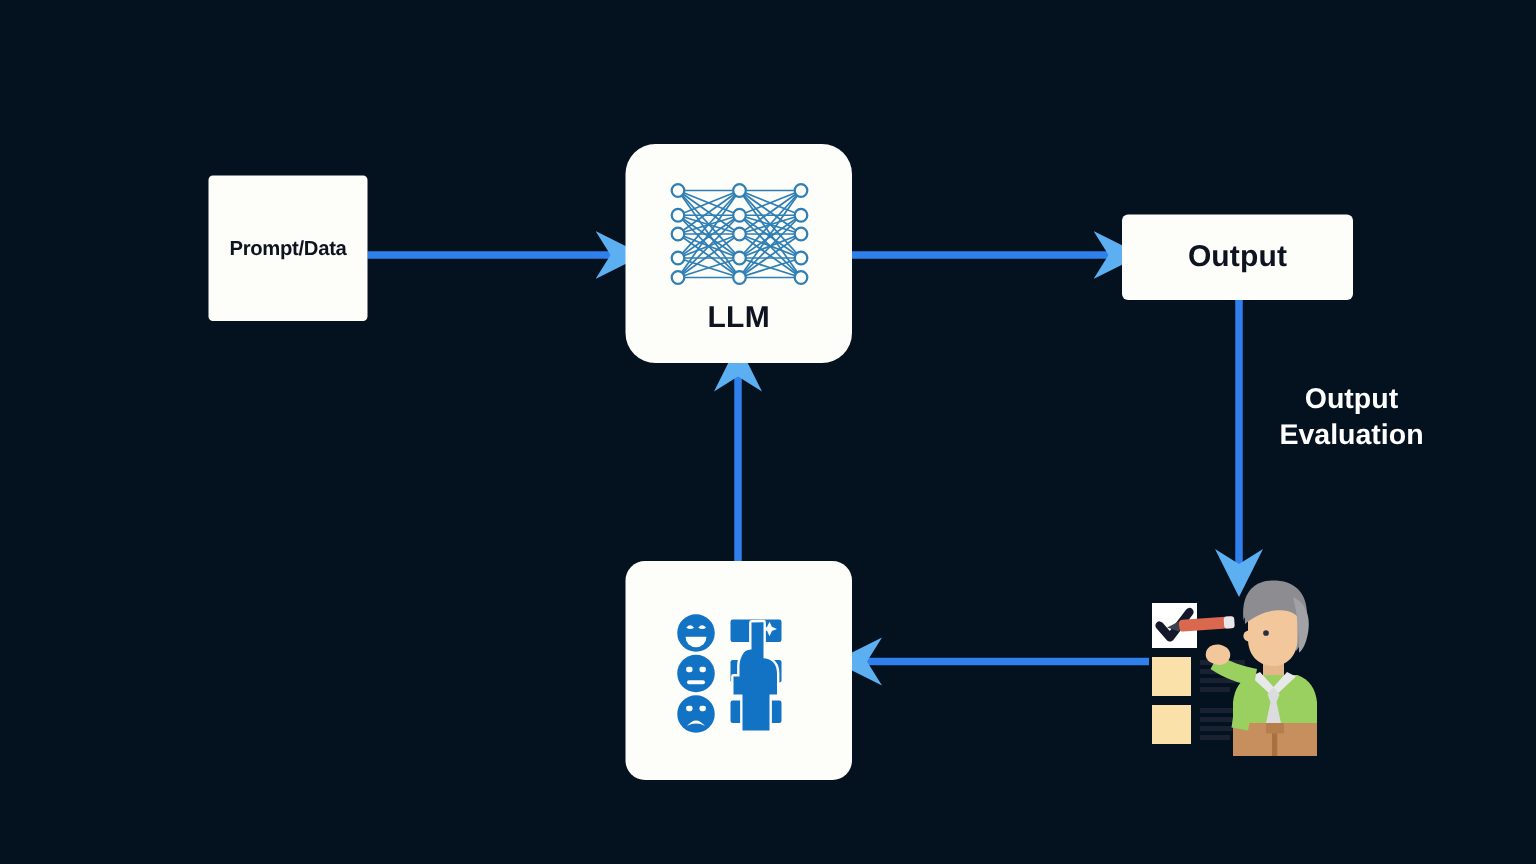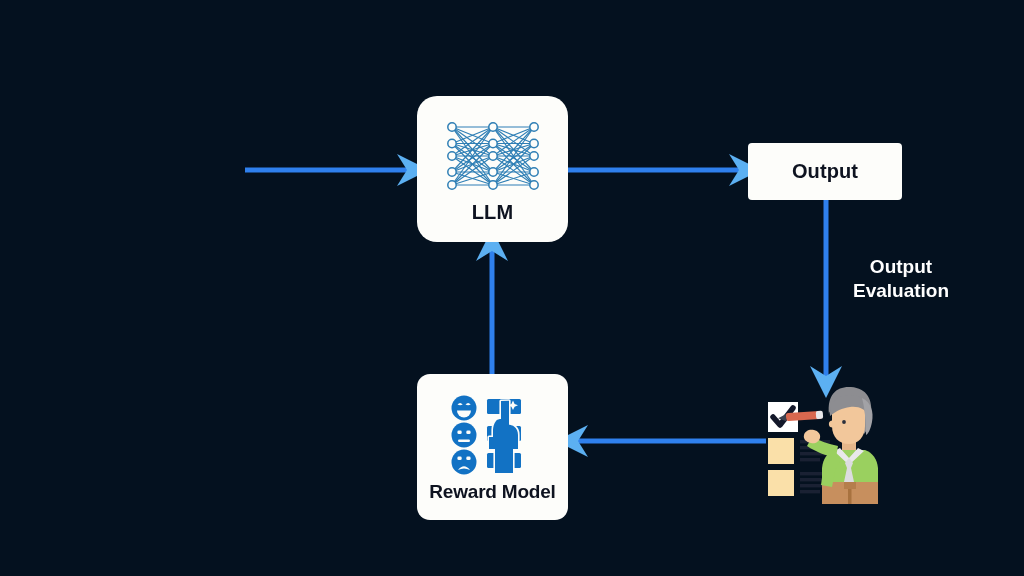--- a/index.html
+++ b/index.html
@@ -131,20 +131,23 @@
 
     <g>
       <line x1="766" y1="441" x2="577" y2="441" stroke="#2f80ed" stroke-width="5" marker-end="url(#ah-l)"></line>
     </g>
 
     <g>
       <line x1="492" y1="374" x2="492" y2="250" stroke="#2f80ed" stroke-width="5" marker-end="url(#ah-u)"></line>
     </g>
   </svg>
 
+  <div class="node" id="node-prompt">
+    <span class="node-label">Prompt/Data</span>
+  </div>
 
   <div class="node" id="node-llm">
     <span class="node-icon">
       <svg width="100" height="74" viewBox="0 0 100 74" xmlns="http://www.w3.org/2000/svg">
         <g stroke="#2f7fb5" stroke-width="1.15" fill="none">
 
           <line x1="9" y1="8" x2="50" y2="8"></line>
           <line x1="9" y1="8" x2="50" y2="24.5"></line>
           <line x1="9" y1="8" x2="50" y2="37"></line>
           <line x1="9" y1="8" x2="50" y2="53"></line>
@@ -266,21 +269,20 @@
           <path d="M44 2 h16 v76 h-16 Z" opacity="0"></path>
         </g>
         <g fill="#fdfdfa" stroke="#fdfdfa" stroke-width="3.2" stroke-linejoin="round">
           <path d="M52 6 v18 c0 0 -3.5 0 -5 2 c-2 2.6 -3 6 -3 9 v7 h-4 v12 h6 v24 h18 v-24 h5 v-14 c0 -4 -1.5 -7 -4 -8.6 c-2.4 -1.6 -5 -1.6 -5 -1.6 v-24 z"></path>
         </g>
         <g fill="#1272c4">
           <path d="M52 6 v18 c0 0 -3.5 0 -5 2 c-2 2.6 -3 6 -3 9 v7 h-4 v12 h6 v24 h18 v-24 h5 v-14 c0 -4 -1.5 -7 -4 -8.6 c-2.4 -1.6 -5 -1.6 -5 -1.6 v-24 z"></path>
         </g>
       </svg>
     </span>
-    <span class="node-label">Reward Model</span>
   </div>
 
   <div id="human-illustration">
     <svg width="114" height="120" viewBox="0 0 114 120" xmlns="http://www.w3.org/2000/svg">
 
       <g>
         <rect x="2" y="18" width="30" height="30" fill="#ffffff"></rect>
         <path d="M7 33 l7 8 l13 -17" stroke="#13182a" stroke-width="5.5" fill="none" stroke-linecap="round" stroke-linejoin="round"></path>
         <rect x="2" y="54" width="26" height="26" fill="#fae0a9"></rect>
         <rect x="2" y="86" width="26" height="26" fill="#fae0a9"></rect>

